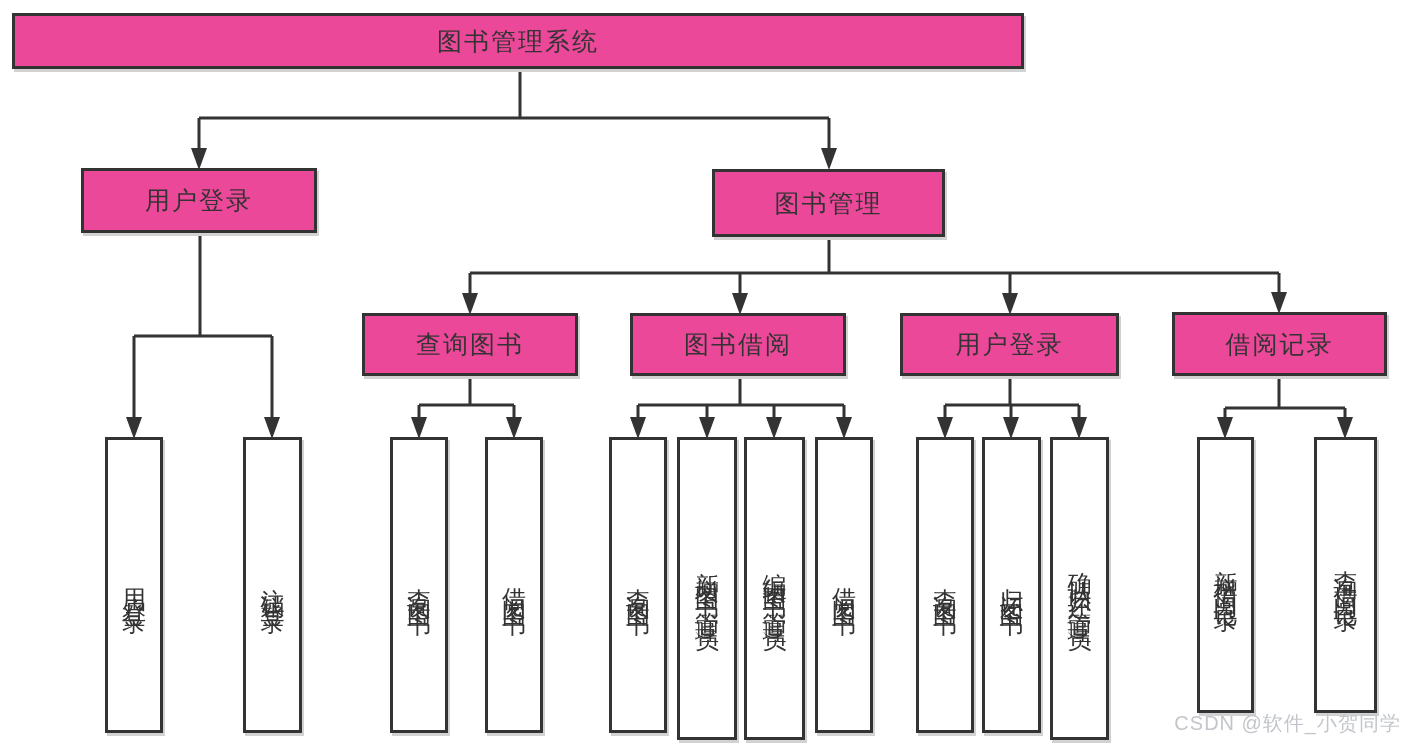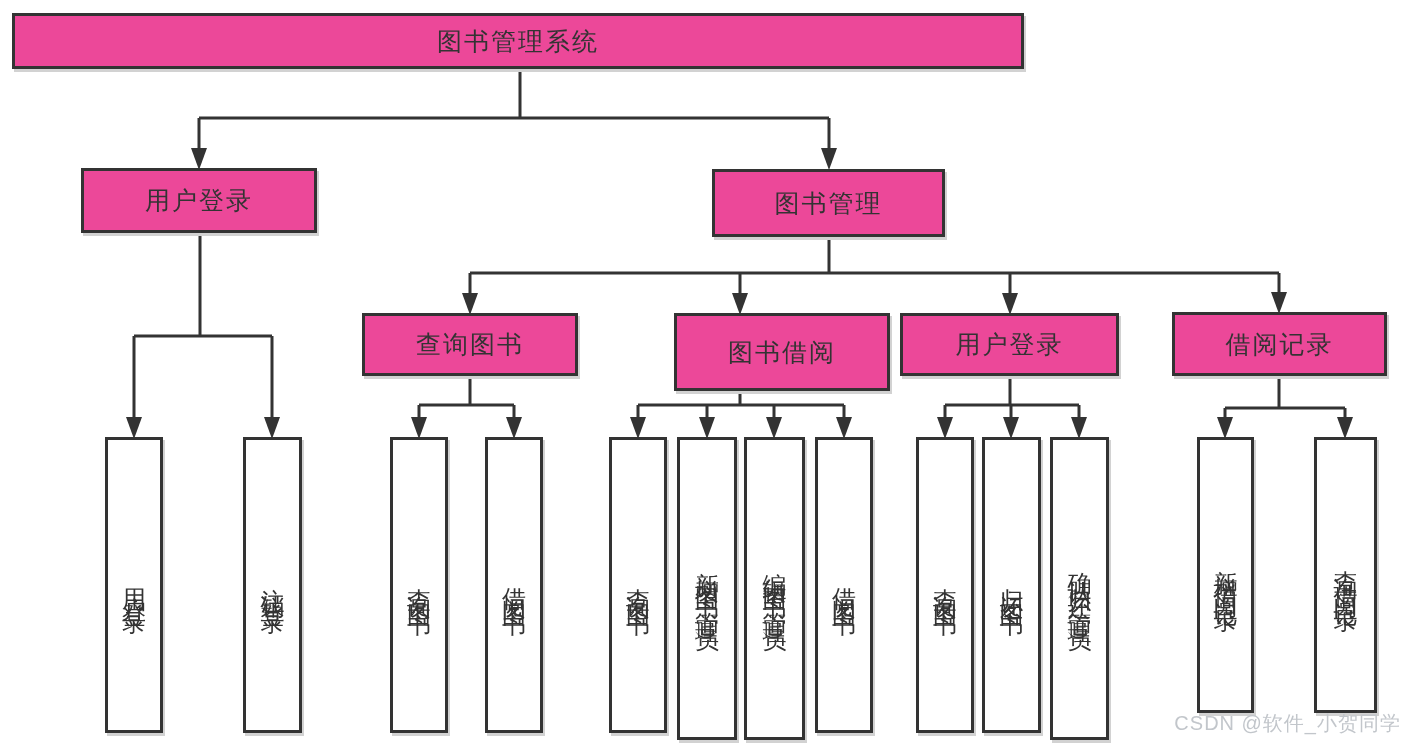--- a/index.html
+++ b/index.html
@@ -108,21 +108,21 @@
   <div class="node" style="left:81px; top:168px; width:236px; height:65px;">
     <span class="hlabel">用户登录</span>
   </div>
   <div class="node" style="left:712px; top:169px; width:233px; height:68px;">
     <span class="hlabel">图书管理</span>
   </div>
 
   <div class="node" style="left:362px; top:313px; width:216px; height:63px;">
     <span class="hlabel">查询图书</span>
   </div>
-  <div class="node" style="left:630px; top:313px; width:216px; height:78px;margin-left:44px;">
+  <div class="node" style="left:630px; top:313px; width:216px; height:63px;">
     <span class="hlabel">图书借阅</span>
   </div>
   <div class="node" style="left:900px; top:313px; width:219px; height:63px;">
     <span class="hlabel">用户登录</span>
   </div>
   <div class="node" style="left:1172px; top:312px; width:215px; height:64px;">
     <span class="hlabel">借阅记录</span>
   </div>
 
   <div class="leaf" style="left:105px; top:437px; width:58px; height:296px;">

